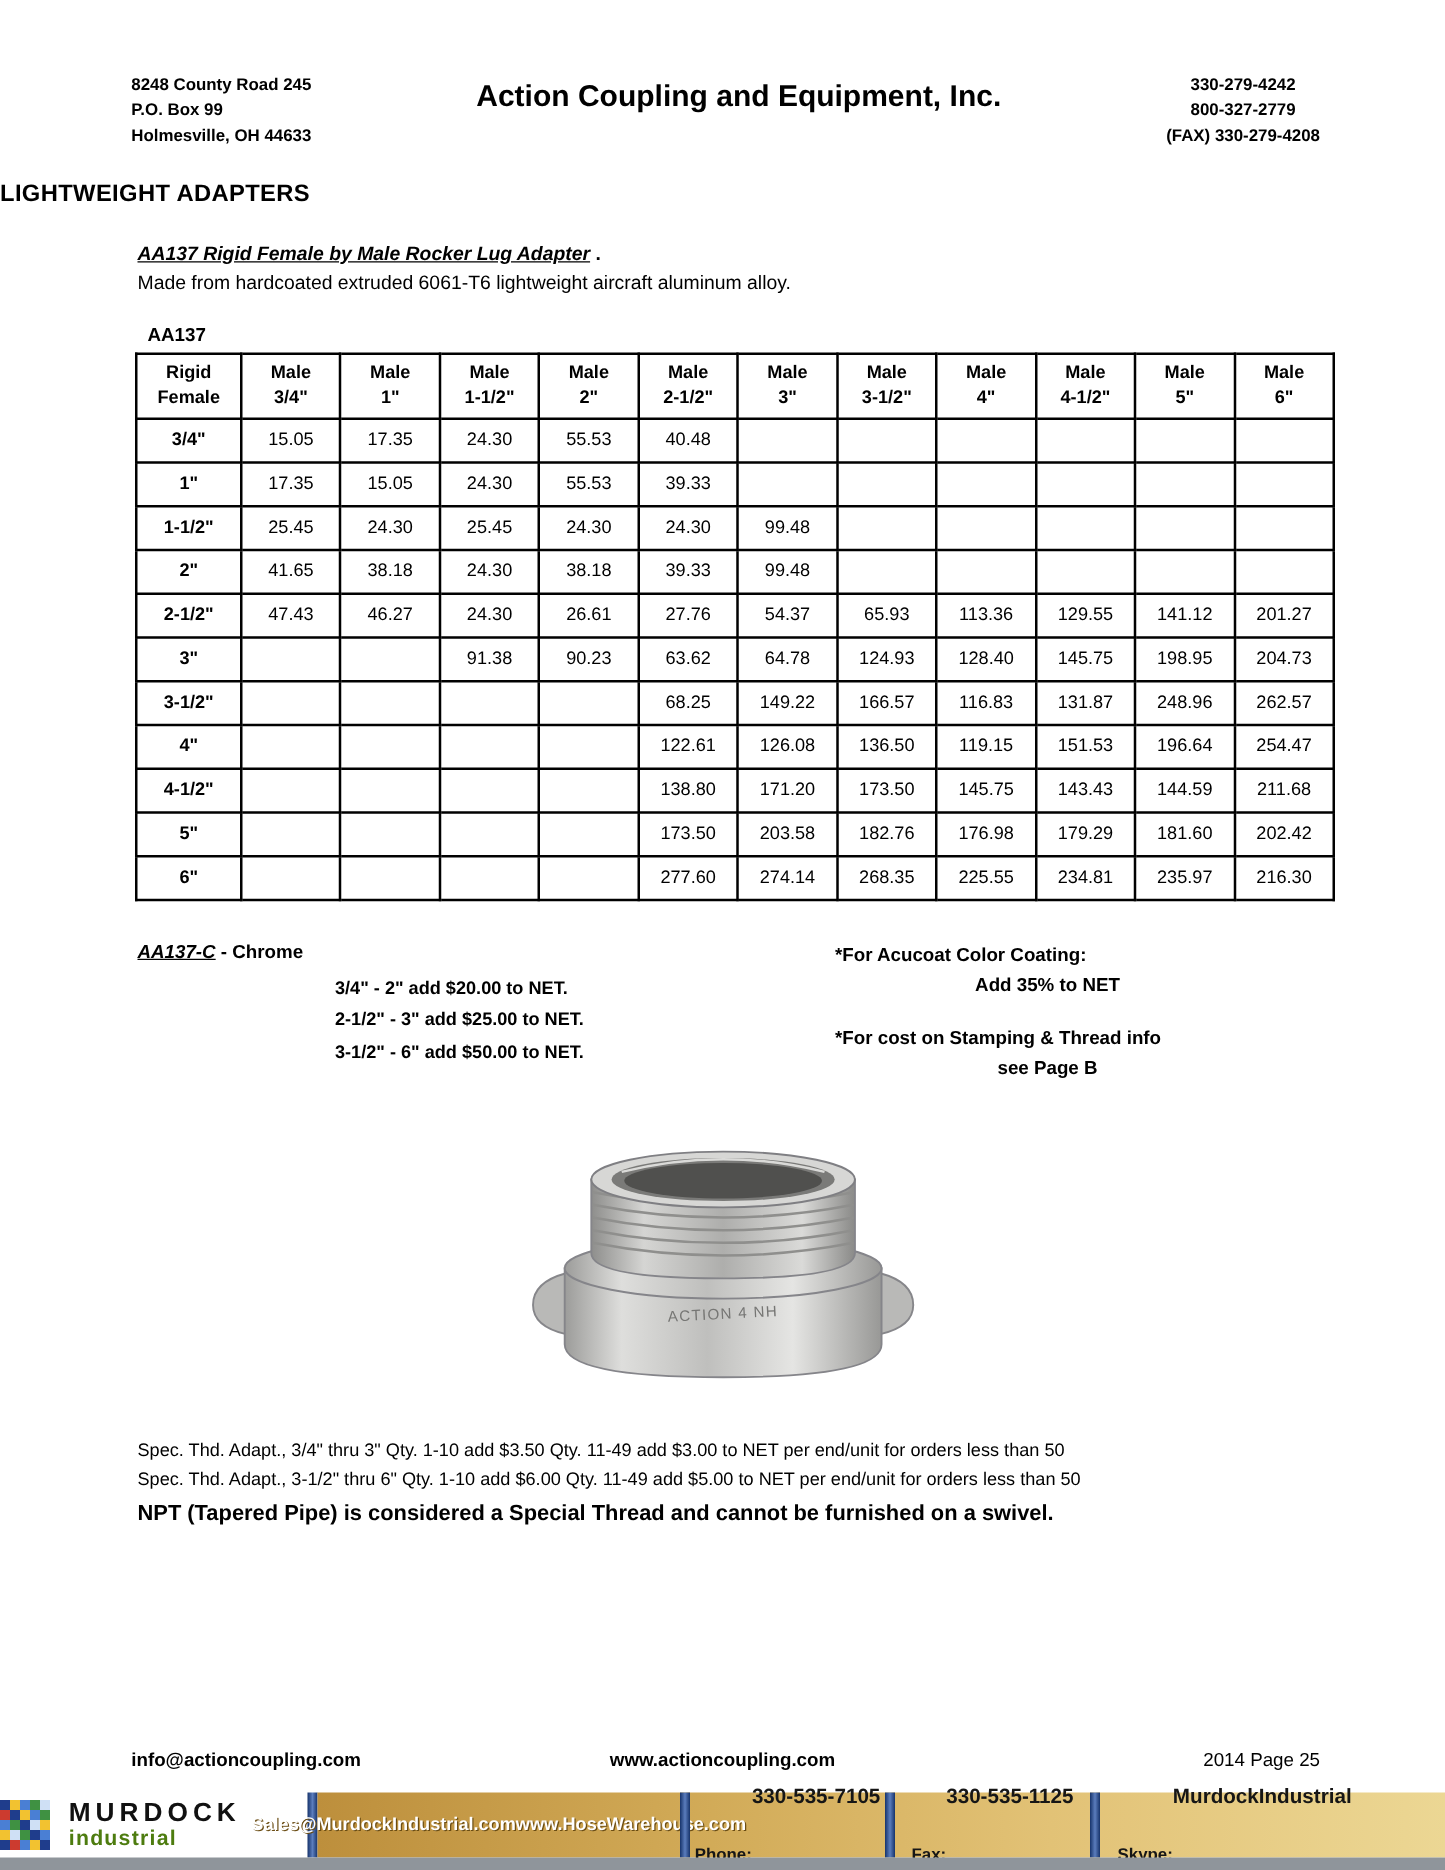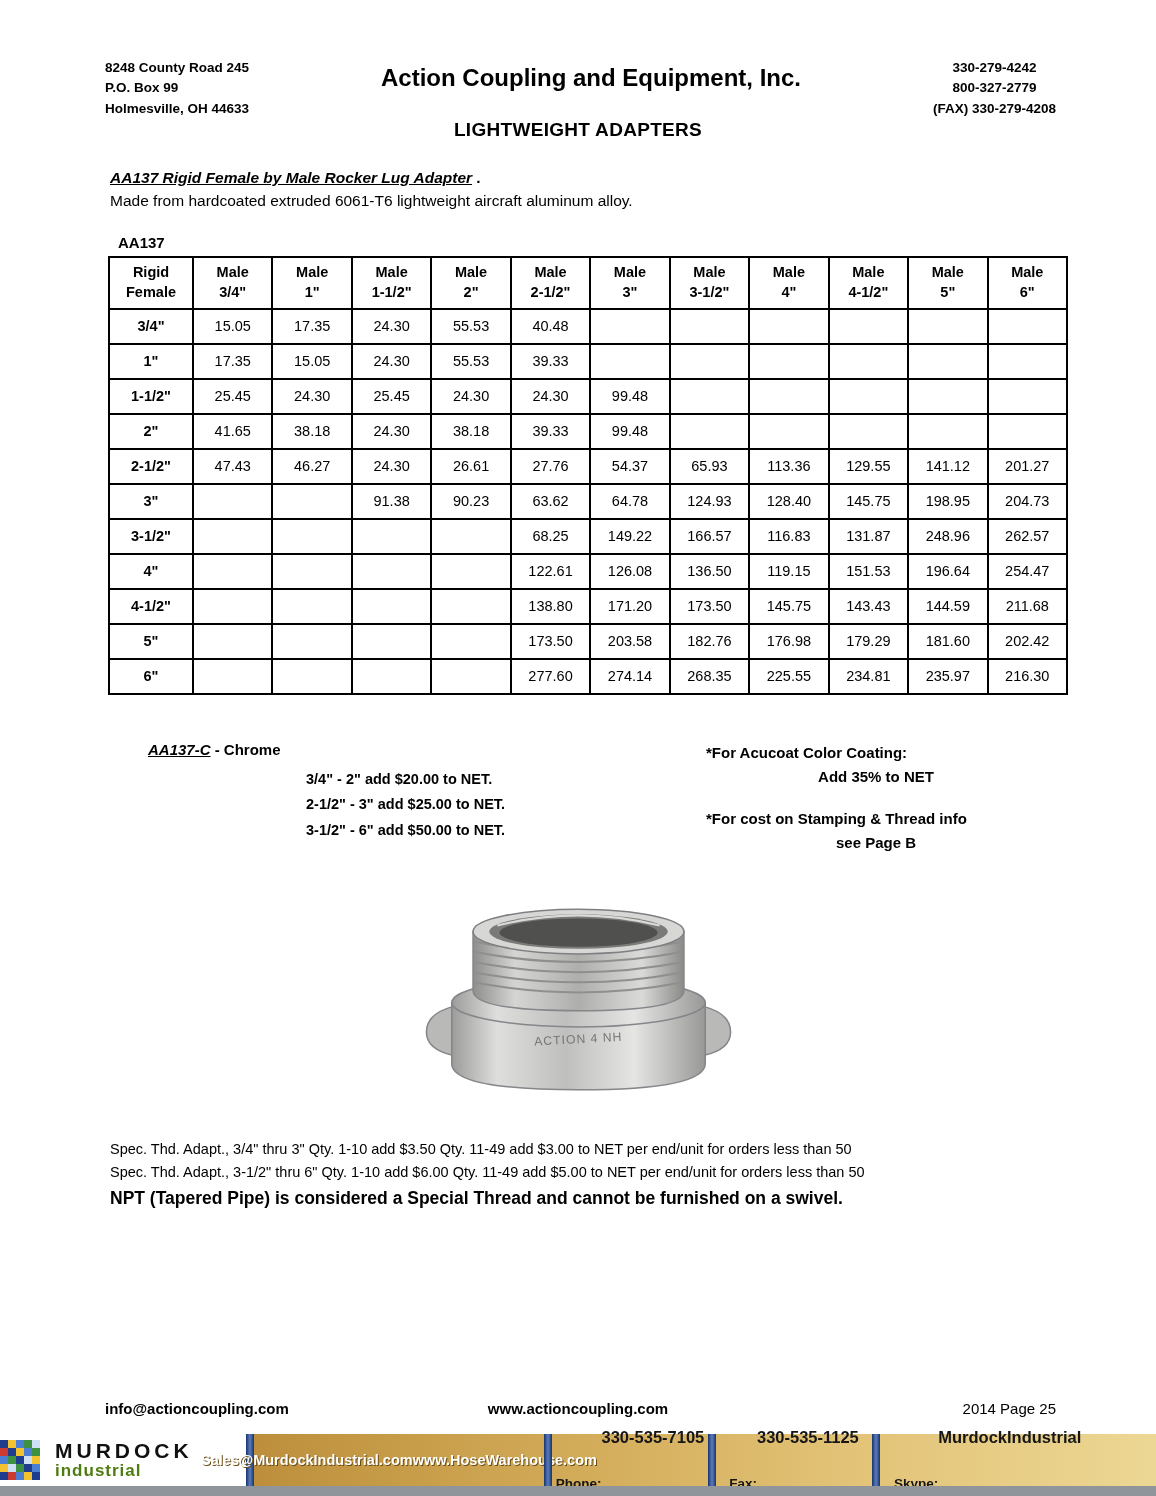--- a/index.html
+++ b/index.html
@@ -12,37 +12,37 @@
     color:#000;
     overflow:hidden;
   }
 
   
   .page-header { display:flex; justify-content:space-between; align-items:flex-start; padding:58px 100px 0 105px; }
   .address { font-size:13.5px; font-weight:bold; line-height:1.5; }
   .company  { font-size:24px; font-weight:bold; margin-top:6px; }
   .phones   { font-size:13.5px; font-weight:bold; line-height:1.5; text-align:center; }
 
-  .page-title { text-align:center; font-size:19px; font-weight:bold; letter-spacing:0.3px; }
+  .page-title { font-size:19px; font-weight:bold; margin-top:26px; letter-spacing:0.3px; }
 
   
   .product-heading { margin:28px 0 0 110px; font-size:15.5px; font-weight:bold; }
   .product-heading .code { font-style:italic; text-decoration:underline; }
   .product-desc { margin:5px 0 0 110px; font-size:15.5px; }
   .table-label { margin:24px 0 5px 118px; font-size:15px; font-weight:bold; }
 
   
   table.price { border-collapse:collapse; margin-left:108px; width:960px; table-layout:fixed; }
   .price th, .price td { border:2px solid #000; text-align:center; vertical-align:middle; font-size:14.5px; padding:0; }
   .price thead th { height:50px; font-weight:bold; line-height:1.35; }
   .price tbody th { font-weight:bold; height:33px; }
   .price tbody td { font-weight:normal; height:33px; }
 
   
-  .chrome-row { display:flex; margin-top:46px;padding-left:38px; }
+  .chrome-row { display:flex; margin-top:32px; }
   .chrome-left { margin-left:110px; width:448px; }
   .chrome-heading { font-size:15px; font-weight:bold; }
   .chrome-heading .code { font-style:italic; text-decoration:underline; }
   .chrome-lines { margin:9px 0 0 158px; font-size:14.5px; font-weight:bold; line-height:1.75; }
   .chrome-right { margin-left:110px; width:340px; font-size:15px; font-weight:bold; line-height:1.6; }
   .chrome-right .centered { text-align:center; }
   .chrome-right .gap { margin-top:18px; }
 
   
   .photo-wrap { display:flex; justify-content:center; margin-top:34px; }

